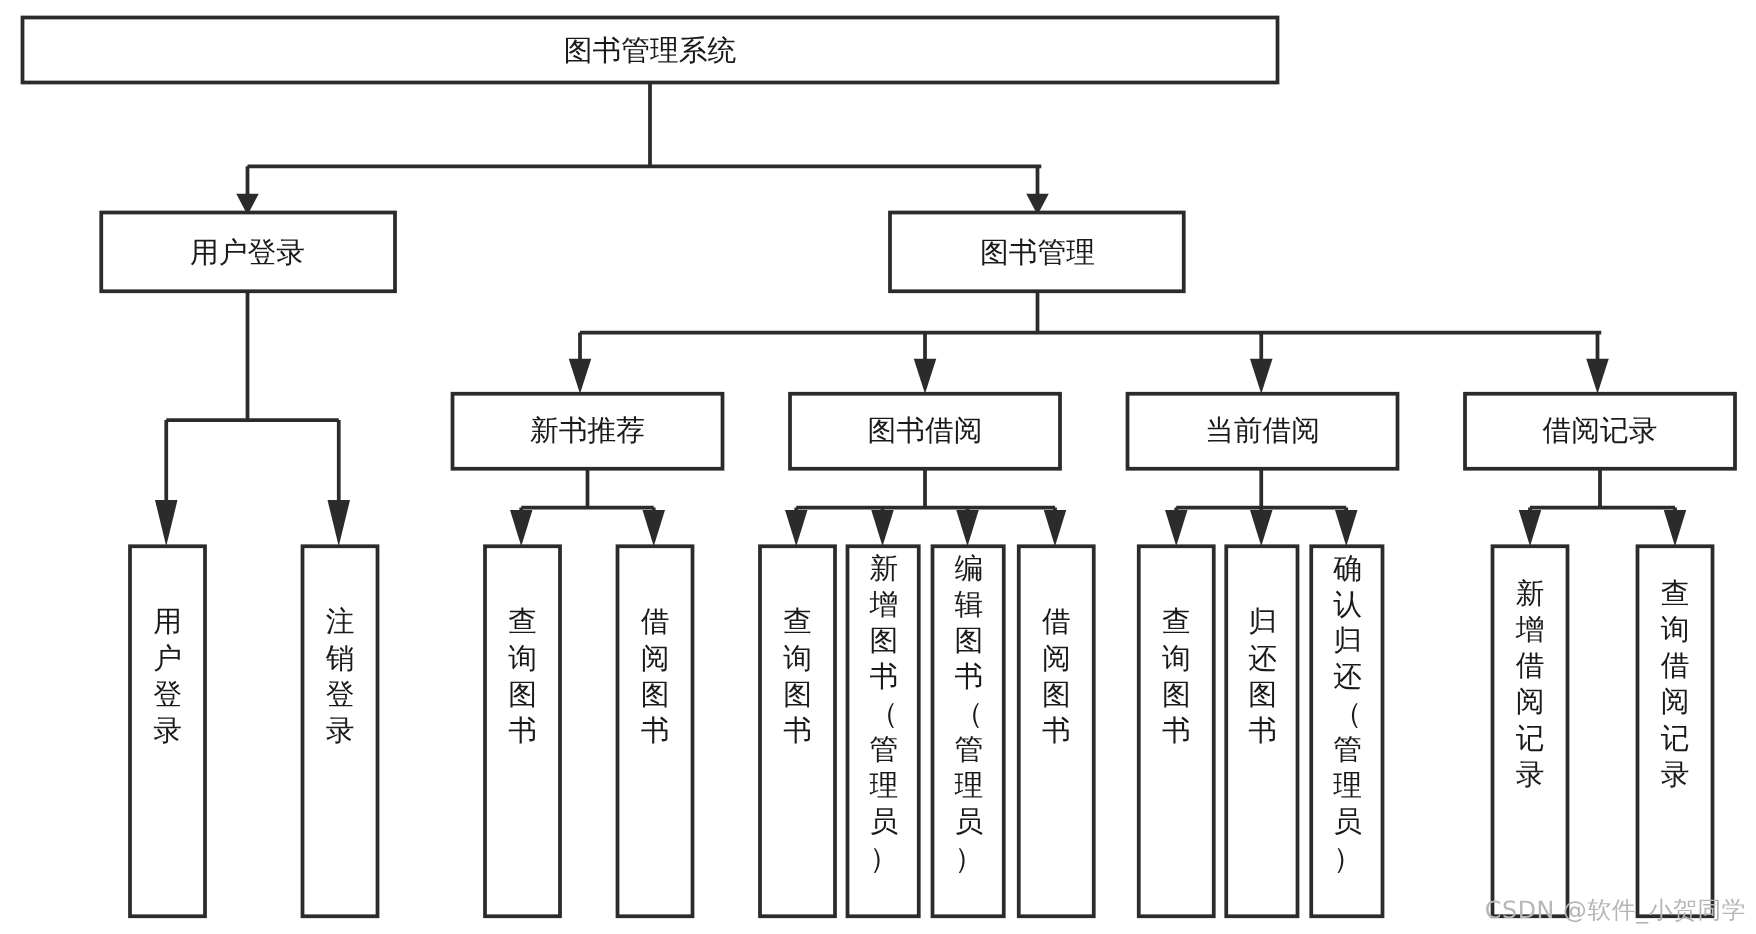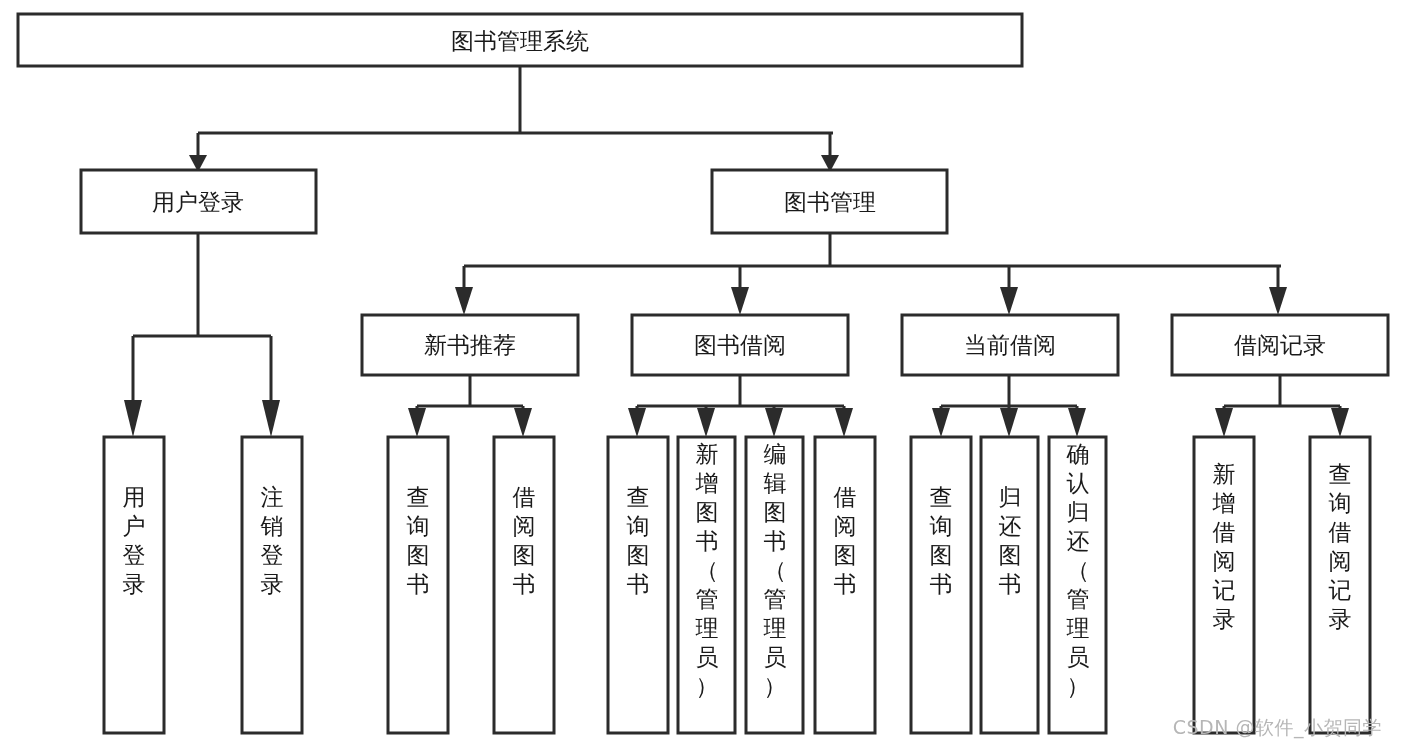--- a/index.html
+++ b/index.html
@@ -44,21 +44,21 @@
     dominant-baseline: middle;
   }
   .node-label-vertical {
     fill: #1a1a1a;
     font-family: "DejaVu Sans", "Liberation Sans", sans-serif;
     font-size: 23px;
     text-anchor: middle;
   }
   .watermark {
     position: absolute;
-    right: 23px;
+    right: 8px;
     bottom: 6px;
     font-family: "DejaVu Sans", "Liberation Sans", sans-serif;
     font-size: 19px;
     color: #b6b6b6;
     white-space: nowrap;
     letter-spacing: 0.5px;
     user-select: none;
   }
 </style>
 </head>

